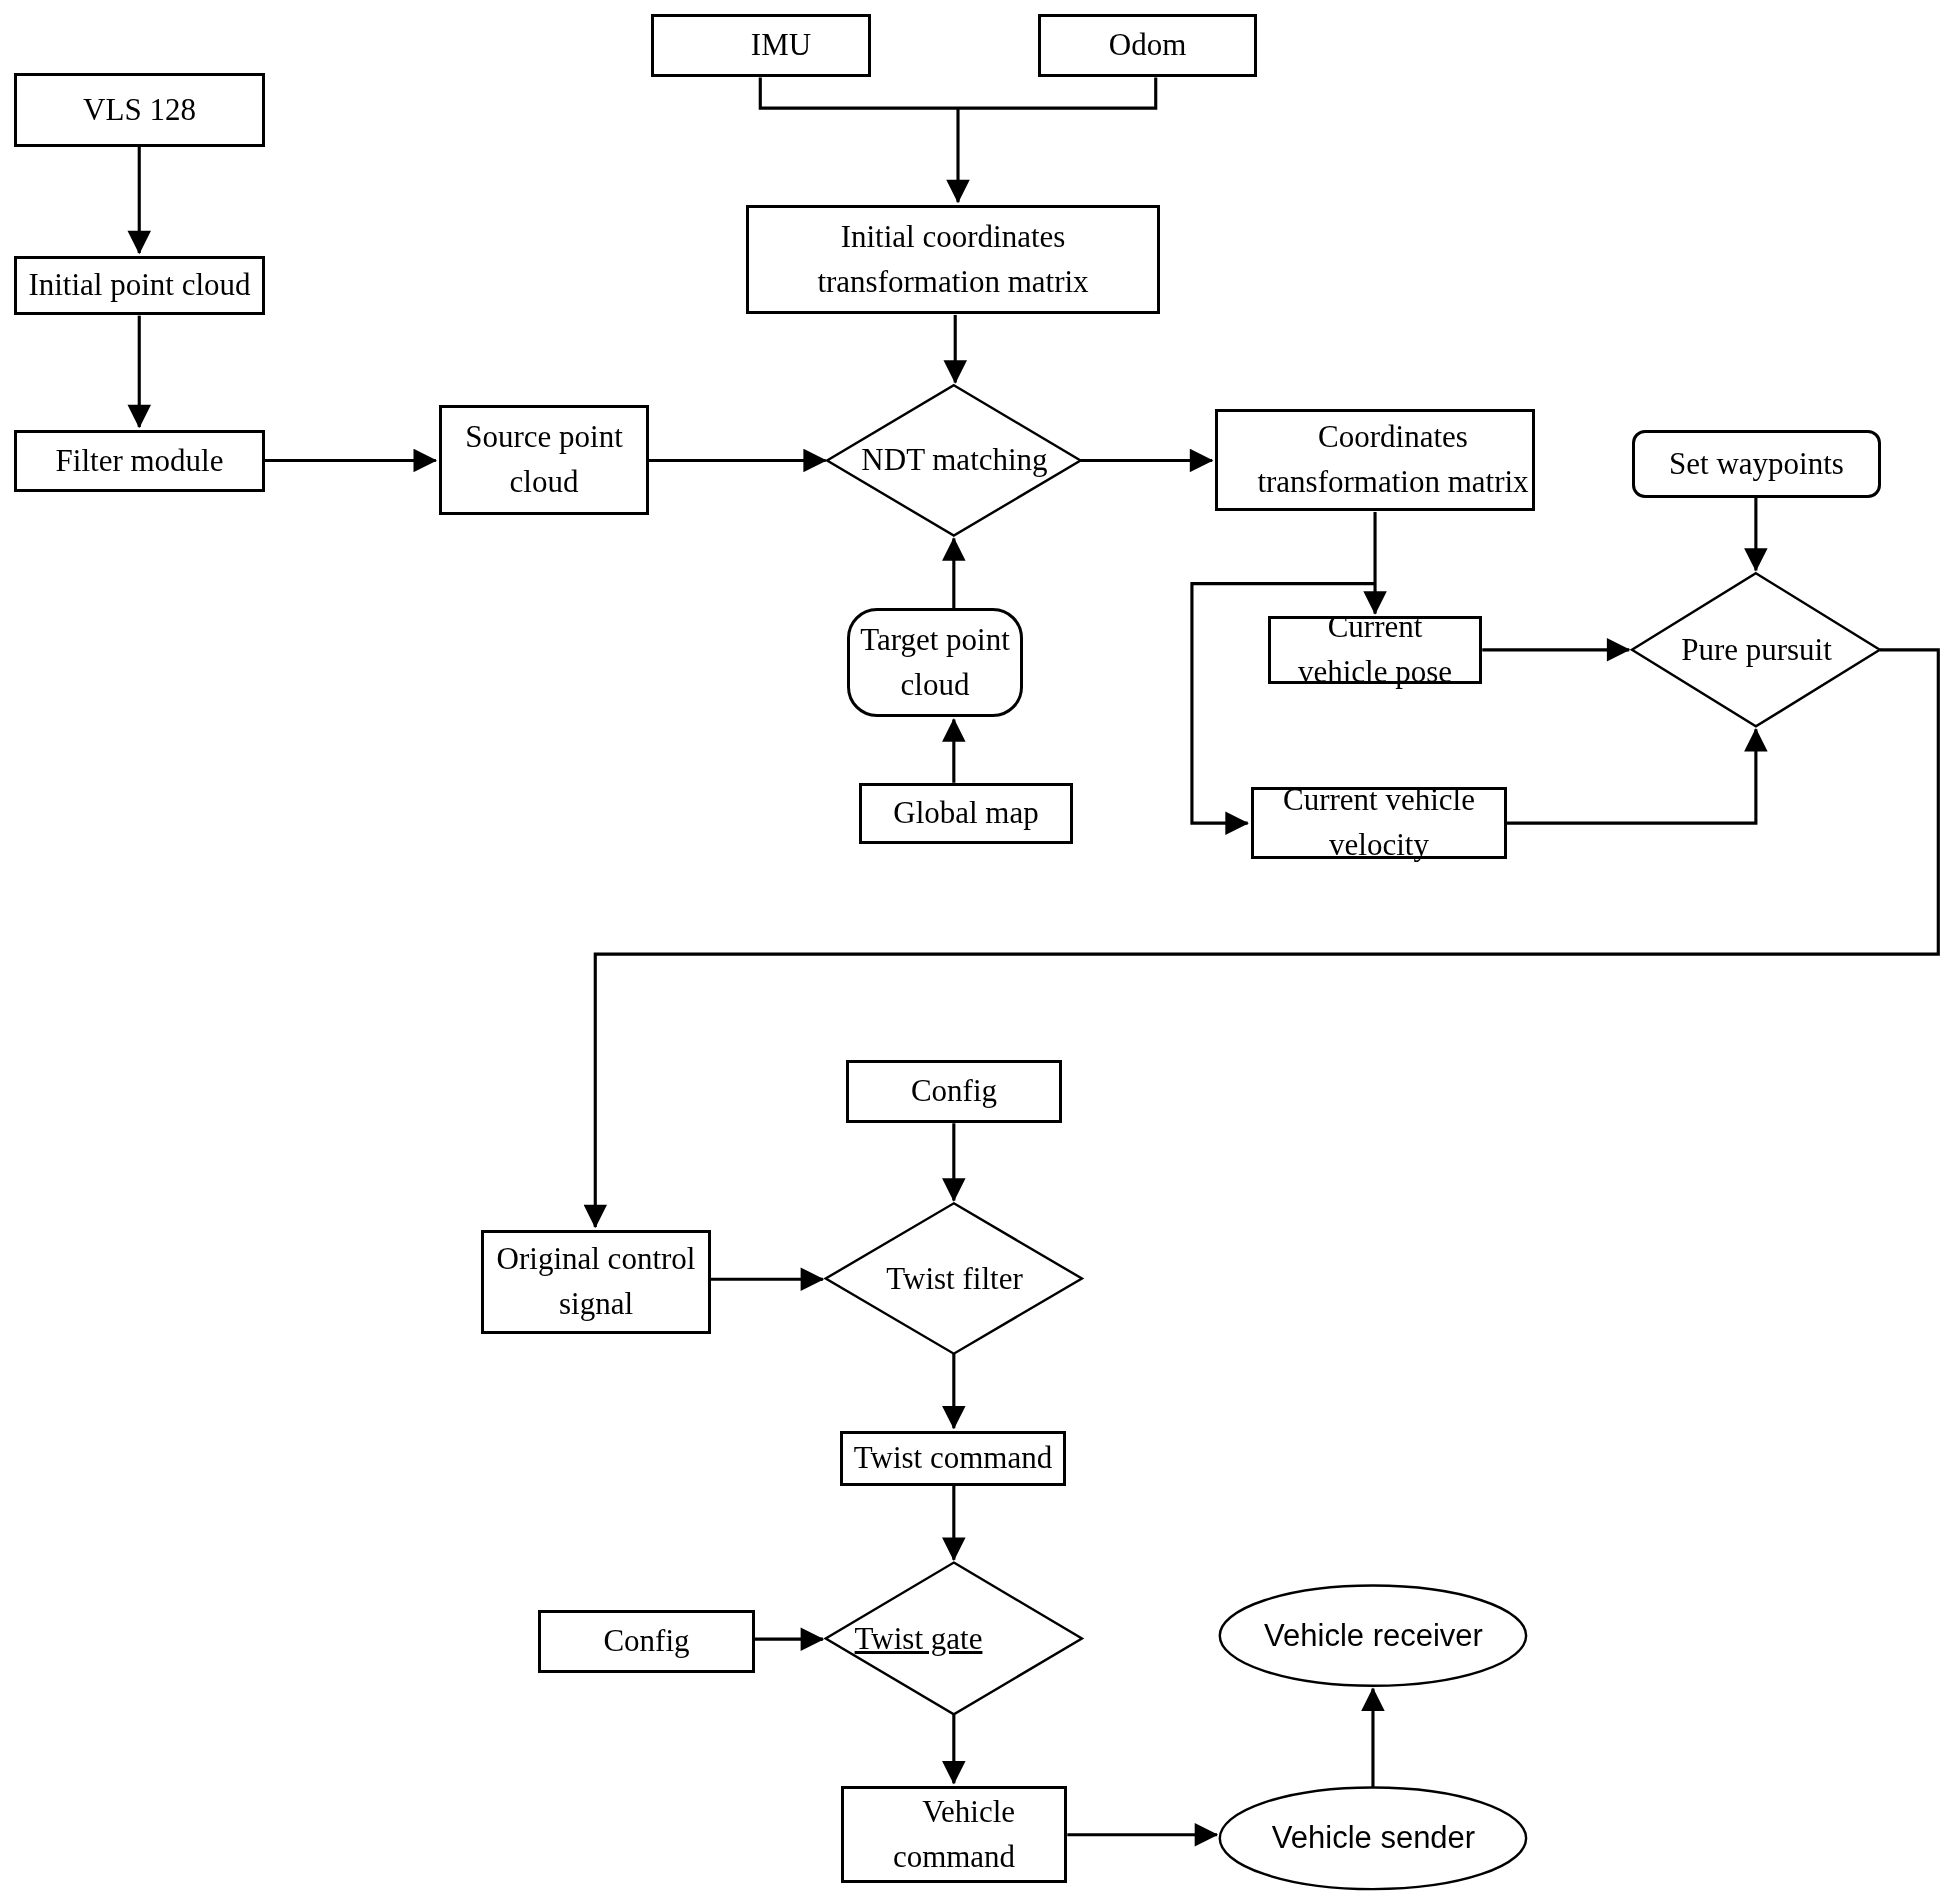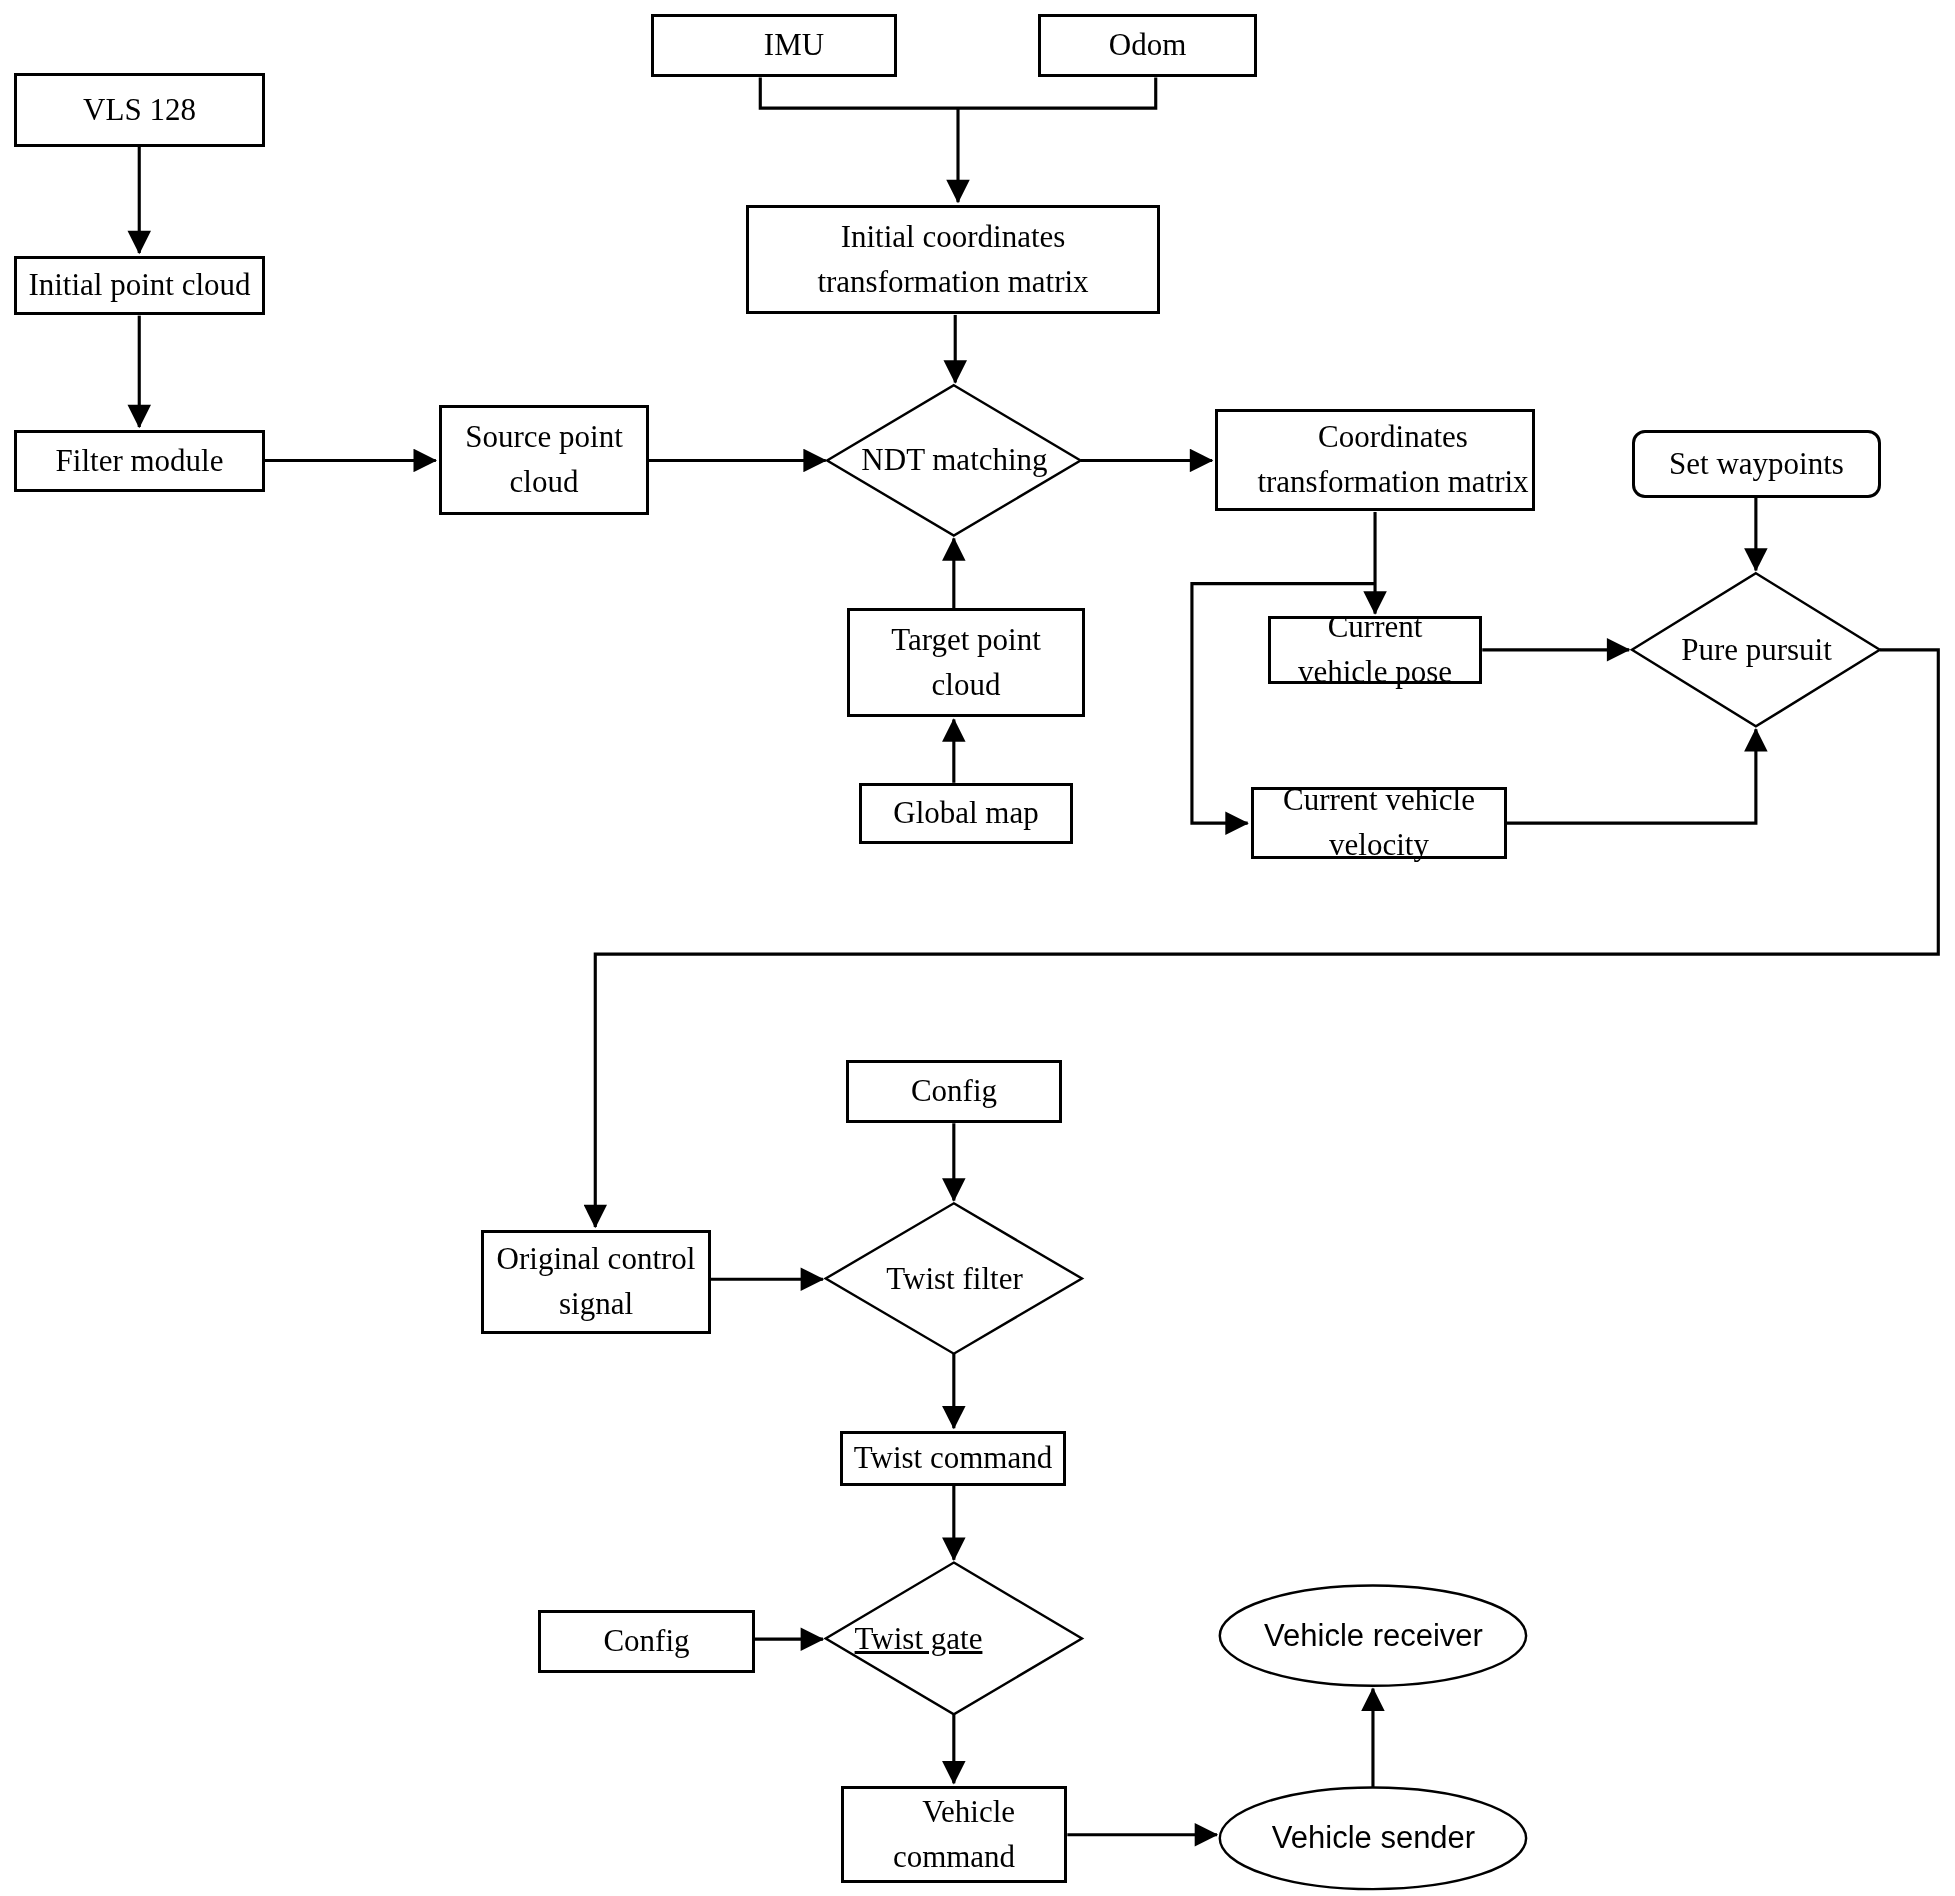--- a/index.html
+++ b/index.html
@@ -73,36 +73,36 @@
     <polygon class="shape" points="1370,553 1552,661 1370,769 1188,661"></polygon>
     <polygon class="shape" points="2522,823 2700,933 2522,1043 2344,933"></polygon>
     <polygon class="shape" points="1370,1728 1554,1836 1370,1944 1186,1836"></polygon>
     <polygon class="shape" points="1370,2244 1554,2353 1370,2462 1186,2353"></polygon>
 
     <ellipse class="shape" cx="1972" cy="2349" rx="220" ry="72"></ellipse>
     <ellipse class="shape" cx="1972" cy="2640" rx="220" ry="73"></ellipse>
   </svg>
 
   <div class="node rectnode" style="left:14px;top:73px;width:251px;height:74px;"><span>VLS 128</span></div>
-  <div class="node rectnode" style="left:651px;top:14px;width:246px;height:63px;padding-left:40px;"><span>IMU</span></div>
+  <div class="node rectnode" style="left:651px;top:14px;width:220px;height:63px;padding-left:40px;"><span>IMU</span></div>
   <div class="node rectnode" style="left:1038px;top:14px;width:219px;height:63px;"><span>Odom</span></div>
   <div class="node rectnode" style="left:746px;top:205px;width:414px;height:109px;"><span>Initial coordinates
 transformation matrix</span></div>
   <div class="node rectnode" style="left:14px;top:256px;width:251px;height:59px;"><span>Initial point cloud</span></div>
   <div class="node rectnode" style="left:14px;top:430px;width:251px;height:62px;"><span>Filter module</span></div>
   <div class="node rectnode" style="left:439px;top:405px;width:210px;height:110px;"><span>Source point
 cloud</span></div>
   <div class="node rectnode" style="left:1215px;top:409px;width:320px;height:102px;padding-left:36px;"><span>Coordinates
 transformation matrix</span></div>
   <div class="node rectnode" style="left:1632px;top:430px;width:249px;height:68px;border-radius:13px;"><span>Set waypoints</span></div>
   <div class="node rectnode" style="left:1268px;top:616px;width:214px;height:68px;"><span>Current
 vehicle pose</span></div>
   <div class="node rectnode" style="left:1251px;top:787px;width:256px;height:72px;"><span>Current vehicle
 velocity</span></div>
-  <div class="node rectnode" style="left:847px;top:608px;width:238px;height:109px;"><span>Target point
+  <div class="node rectnode" style="left:847px;top:608px;width:176px;height:109px;border-radius:30px;"><span>Target point
 cloud</span></div>
   <div class="node rectnode" style="left:825px;top:783px;width:214px;height:61px;margin-left:34px;"><span>Global map</span></div>
   <div class="node rectnode" style="left:846px;top:1060px;width:216px;height:63px;"><span>Config</span></div>
   <div class="node rectnode" style="left:481px;top:1230px;width:230px;height:104px;"><span>Original control
 signal</span></div>
   <div class="node rectnode" style="left:840px;top:1431px;width:226px;height:55px;"><span>Twist command</span></div>
   <div class="node rectnode" style="left:538px;top:1610px;width:217px;height:63px;"><span>Config</span></div>
   <div class="node rectnode" style="left:841px;top:1786px;width:226px;height:97px;text-align:right;"><span>Vehicle
 command</span></div>
 

